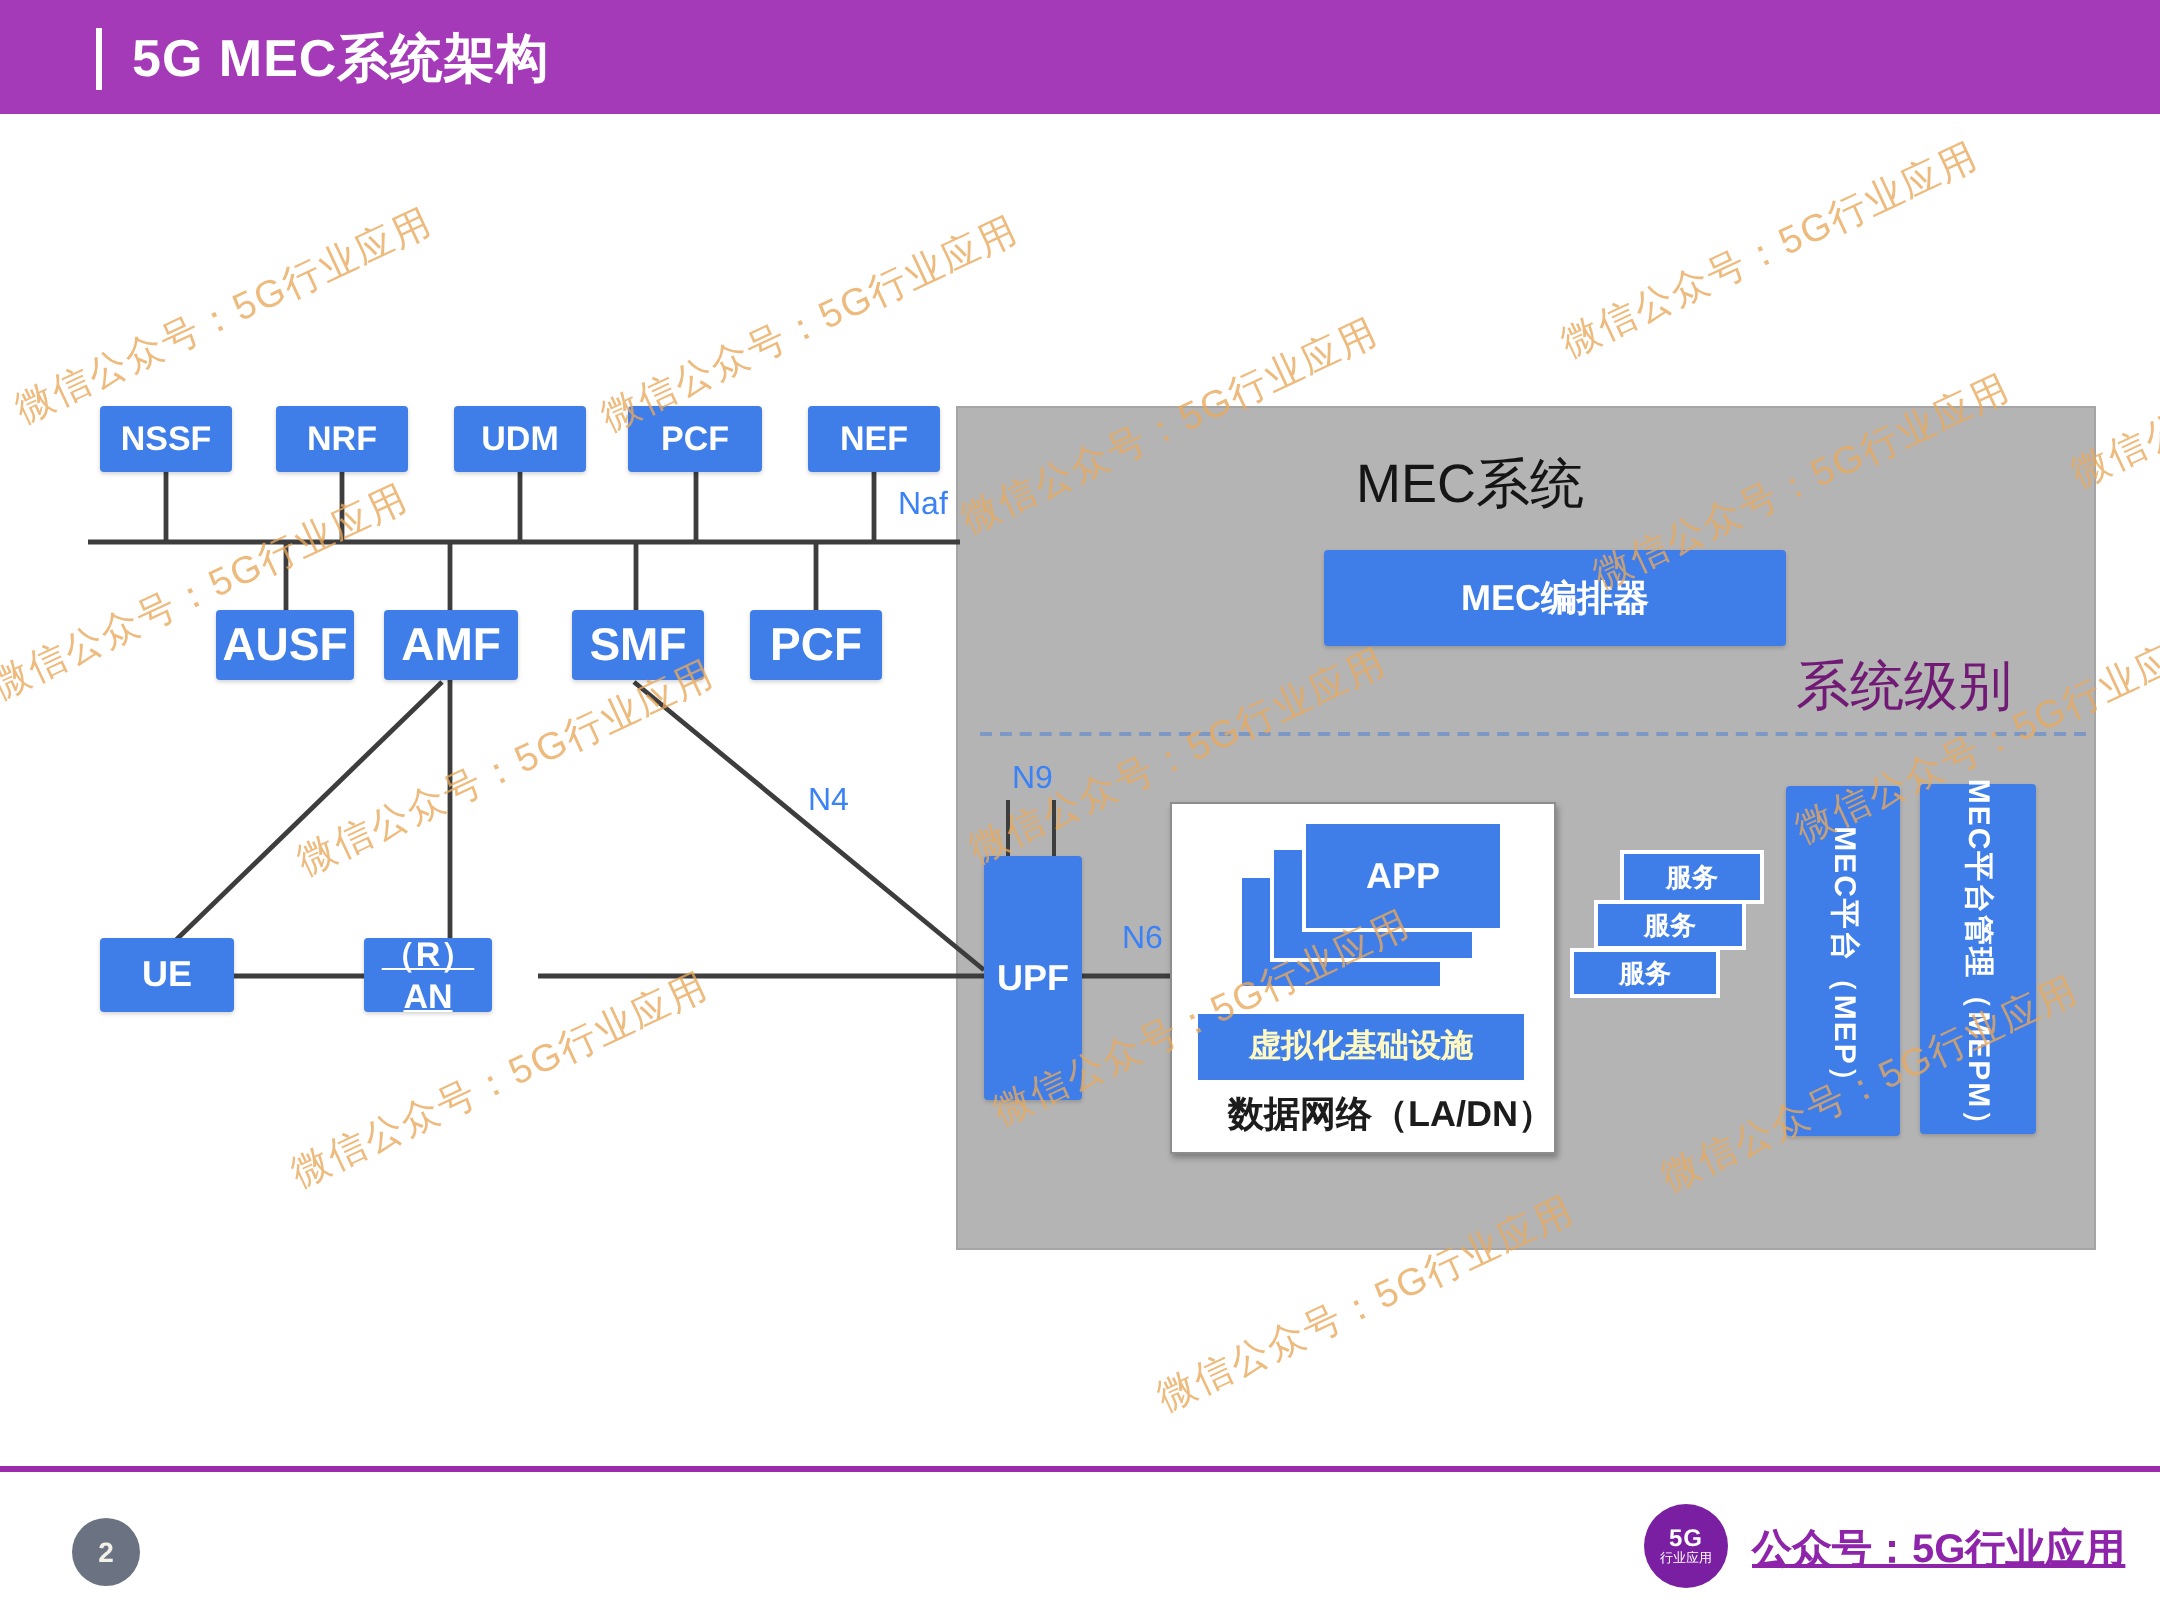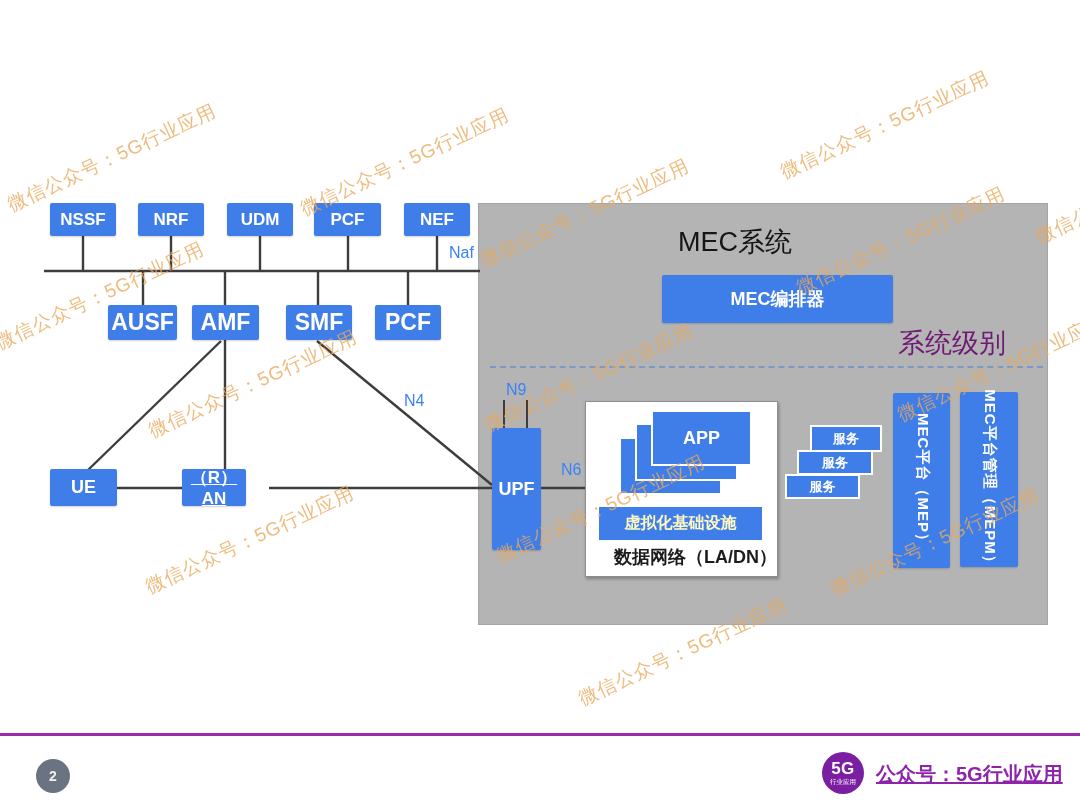--- a/index.html
+++ b/index.html
@@ -40,29 +40,33 @@
   .vbox{position:absolute;background:#3f7ee8;z-index:3;border-radius:2px;box-shadow:0 1px 2px rgba(0,0,0,.18);}
   .vbox span{position:absolute;left:50%;top:50%;transform:translate(-50%,-50%) rotate(90deg);white-space:nowrap;color:#fff;font-weight:bold;font-size:15px;letter-spacing:1px;}
 
   
   .wm{position:absolute;transform:translate(-50%,-50%) rotate(-25deg);white-space:nowrap;font-size:19px;letter-spacing:1px;color:rgba(233,168,90,0.78);z-index:5;pointer-events:none;}
 
   
   #footer-line{position:absolute;left:0;top:733px;width:1080px;height:3px;background:#9c2bac;z-index:6;}
   #page-circle{position:absolute;left:36px;top:759px;width:34px;height:34px;border-radius:50%;background:#6b7382;color:#f2f0e8;font-size:14px;font-weight:bold;display:flex;align-items:center;justify-content:center;z-index:6;}
   #logo-circle{position:absolute;left:822px;top:752px;width:42px;height:42px;border-radius:50%;background:#7a1fa2;color:#fff;display:flex;flex-direction:column;align-items:center;justify-content:center;line-height:1;z-index:6;}
-  #logo-top{font-size:17px;font-weight:bold;letter-spacing:.5px;}
+  #logo-top{font-size:12px;font-weight:bold;letter-spacing:.5px;}
   #logo-bottom{font-size:6.5px;margin-top:2px;}
   #account-text{position:absolute;left:876px;top:761px;font-size:20px;font-weight:bold;color:#8e24aa;white-space:nowrap;z-index:6;text-decoration:underline;}
 </style>
 </head>
 <body>
 
 <div id="slide">
 
+  <div id="header">
+    <div id="accent-bar"></div>
+    <div id="page-title">5G MEC系统架构</div>
+  </div>
 
   <div id="mec-panel"></div>
   <div id="mec-title">MEC系统</div>
   <div id="system-level">系统级别</div>
   <div id="level-divider"></div>
 
   <svg id="wires" width="1080" height="810">
     <g stroke="#3d3d3d" stroke-width="2.4" fill="none">
       <line x1="44" y1="271" x2="480" y2="271"></line>
       <line x1="83" y1="236" x2="83" y2="271"></line>

